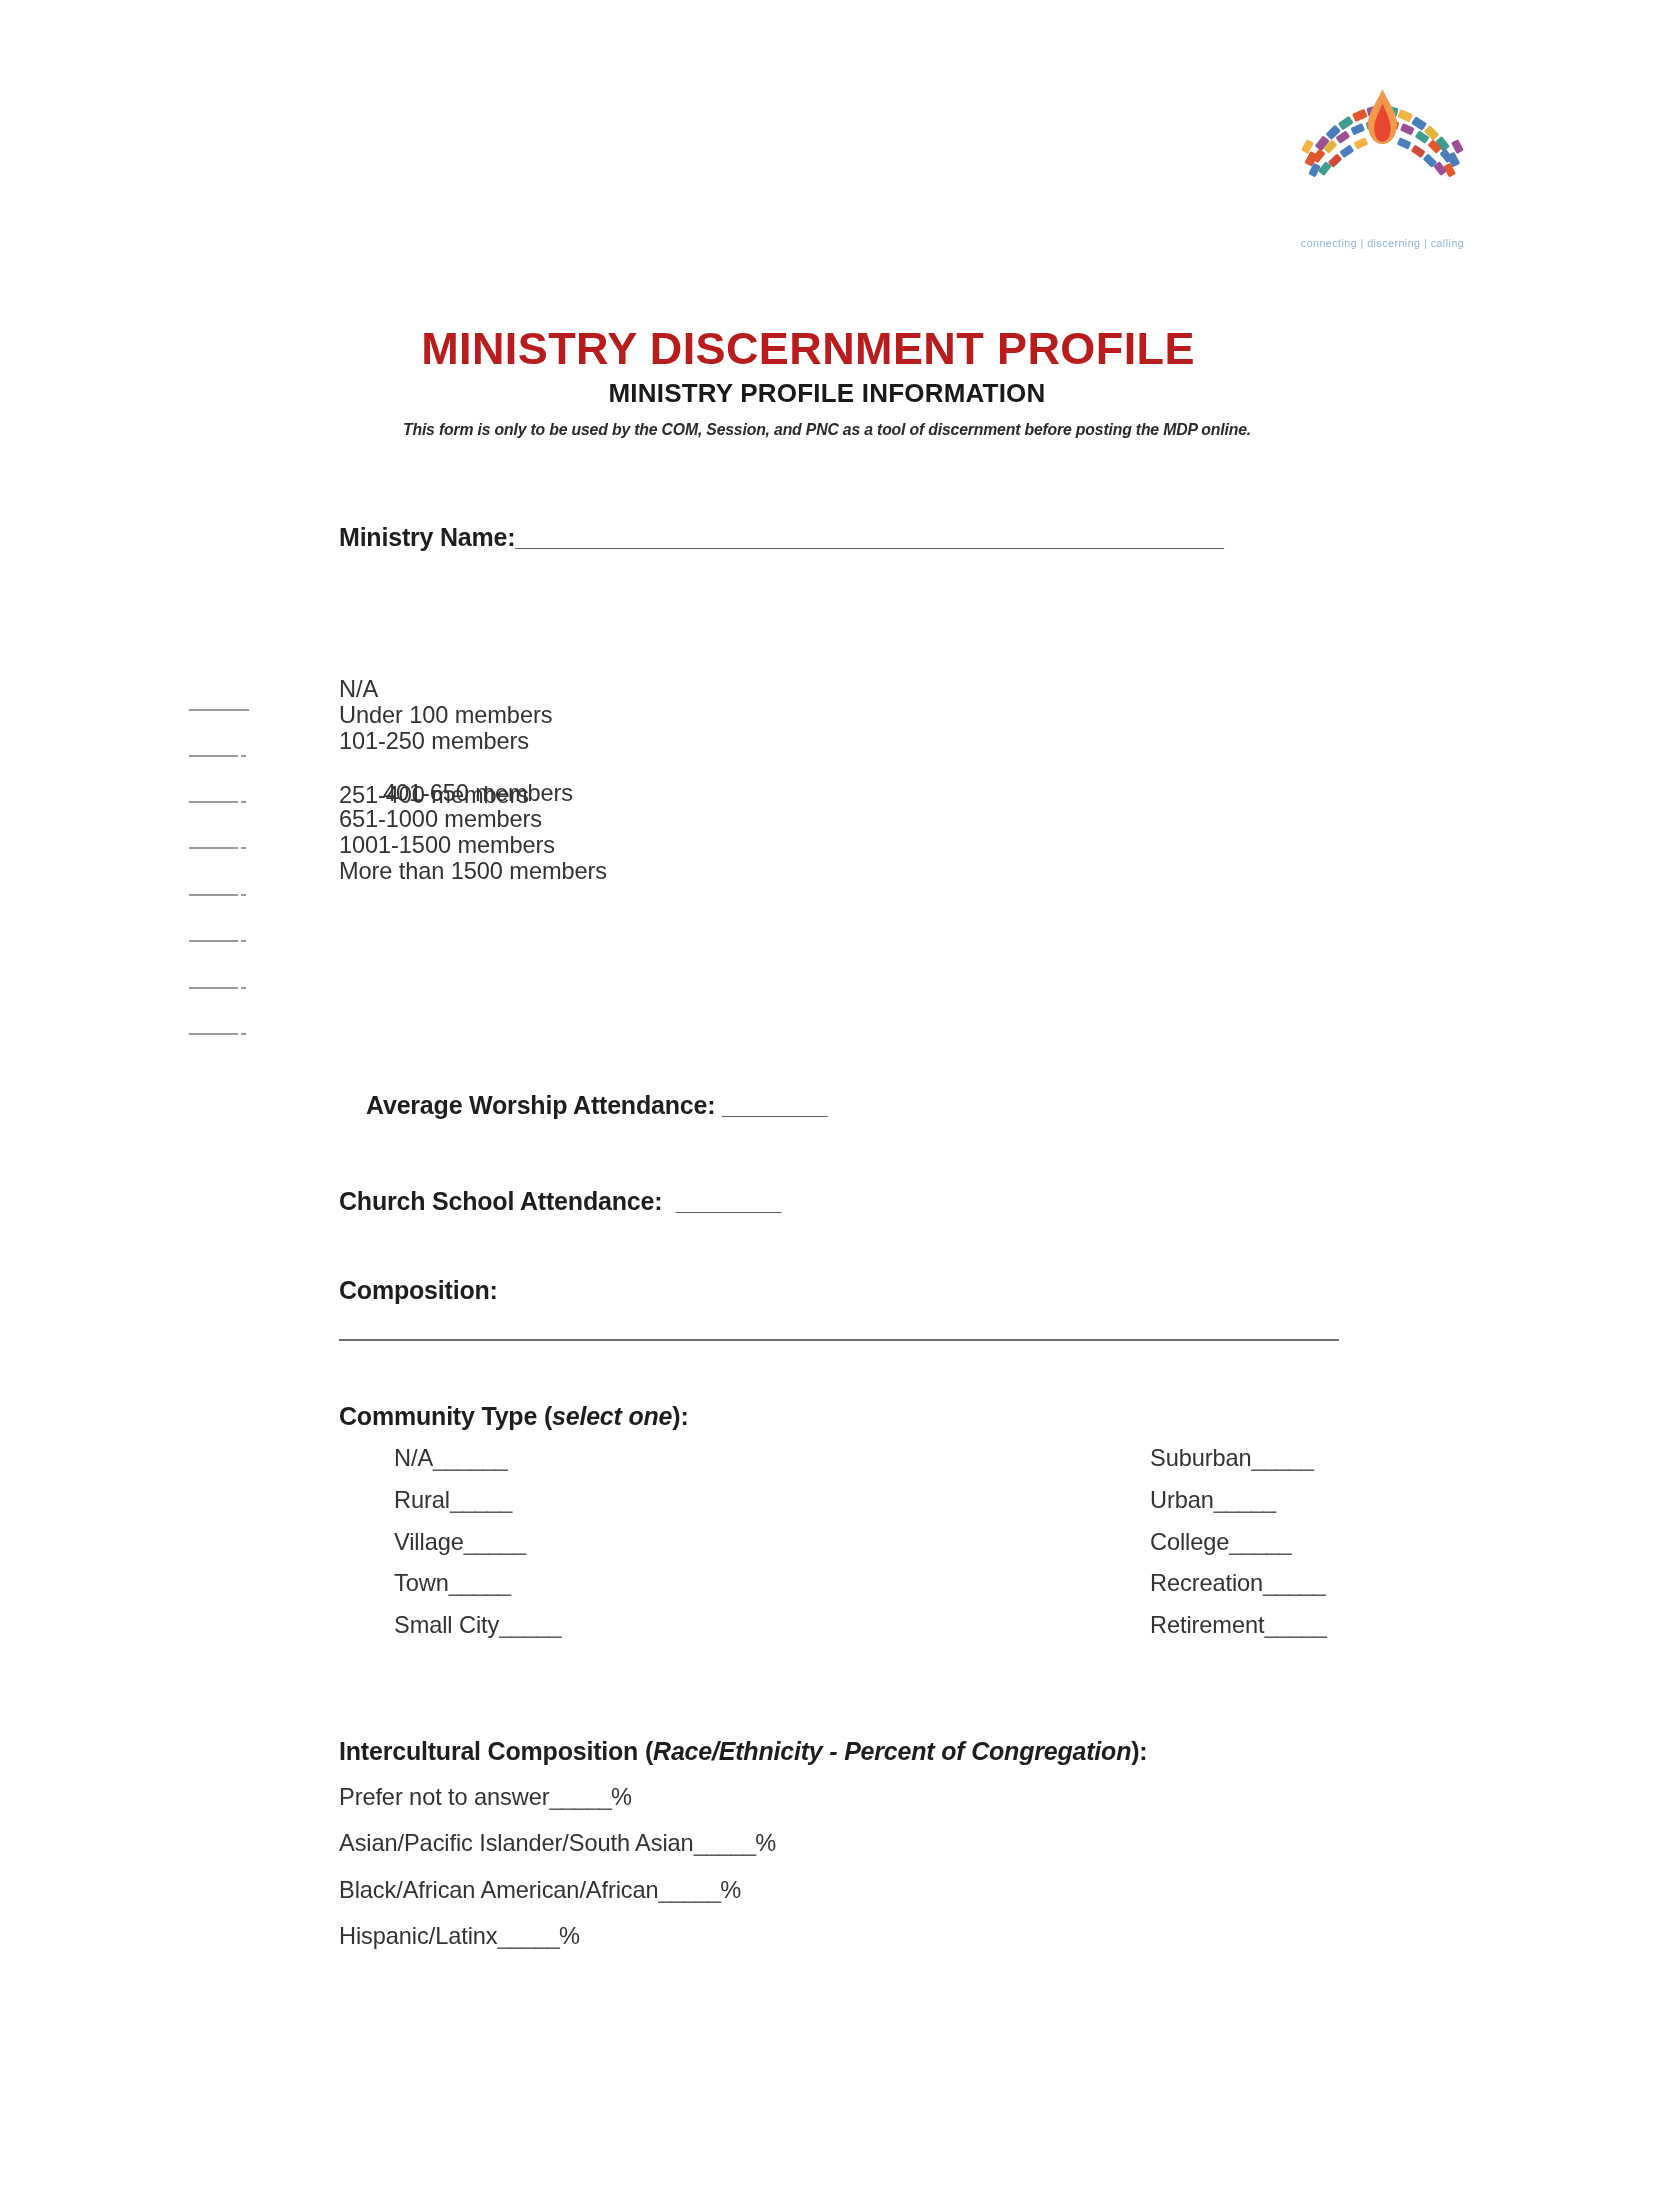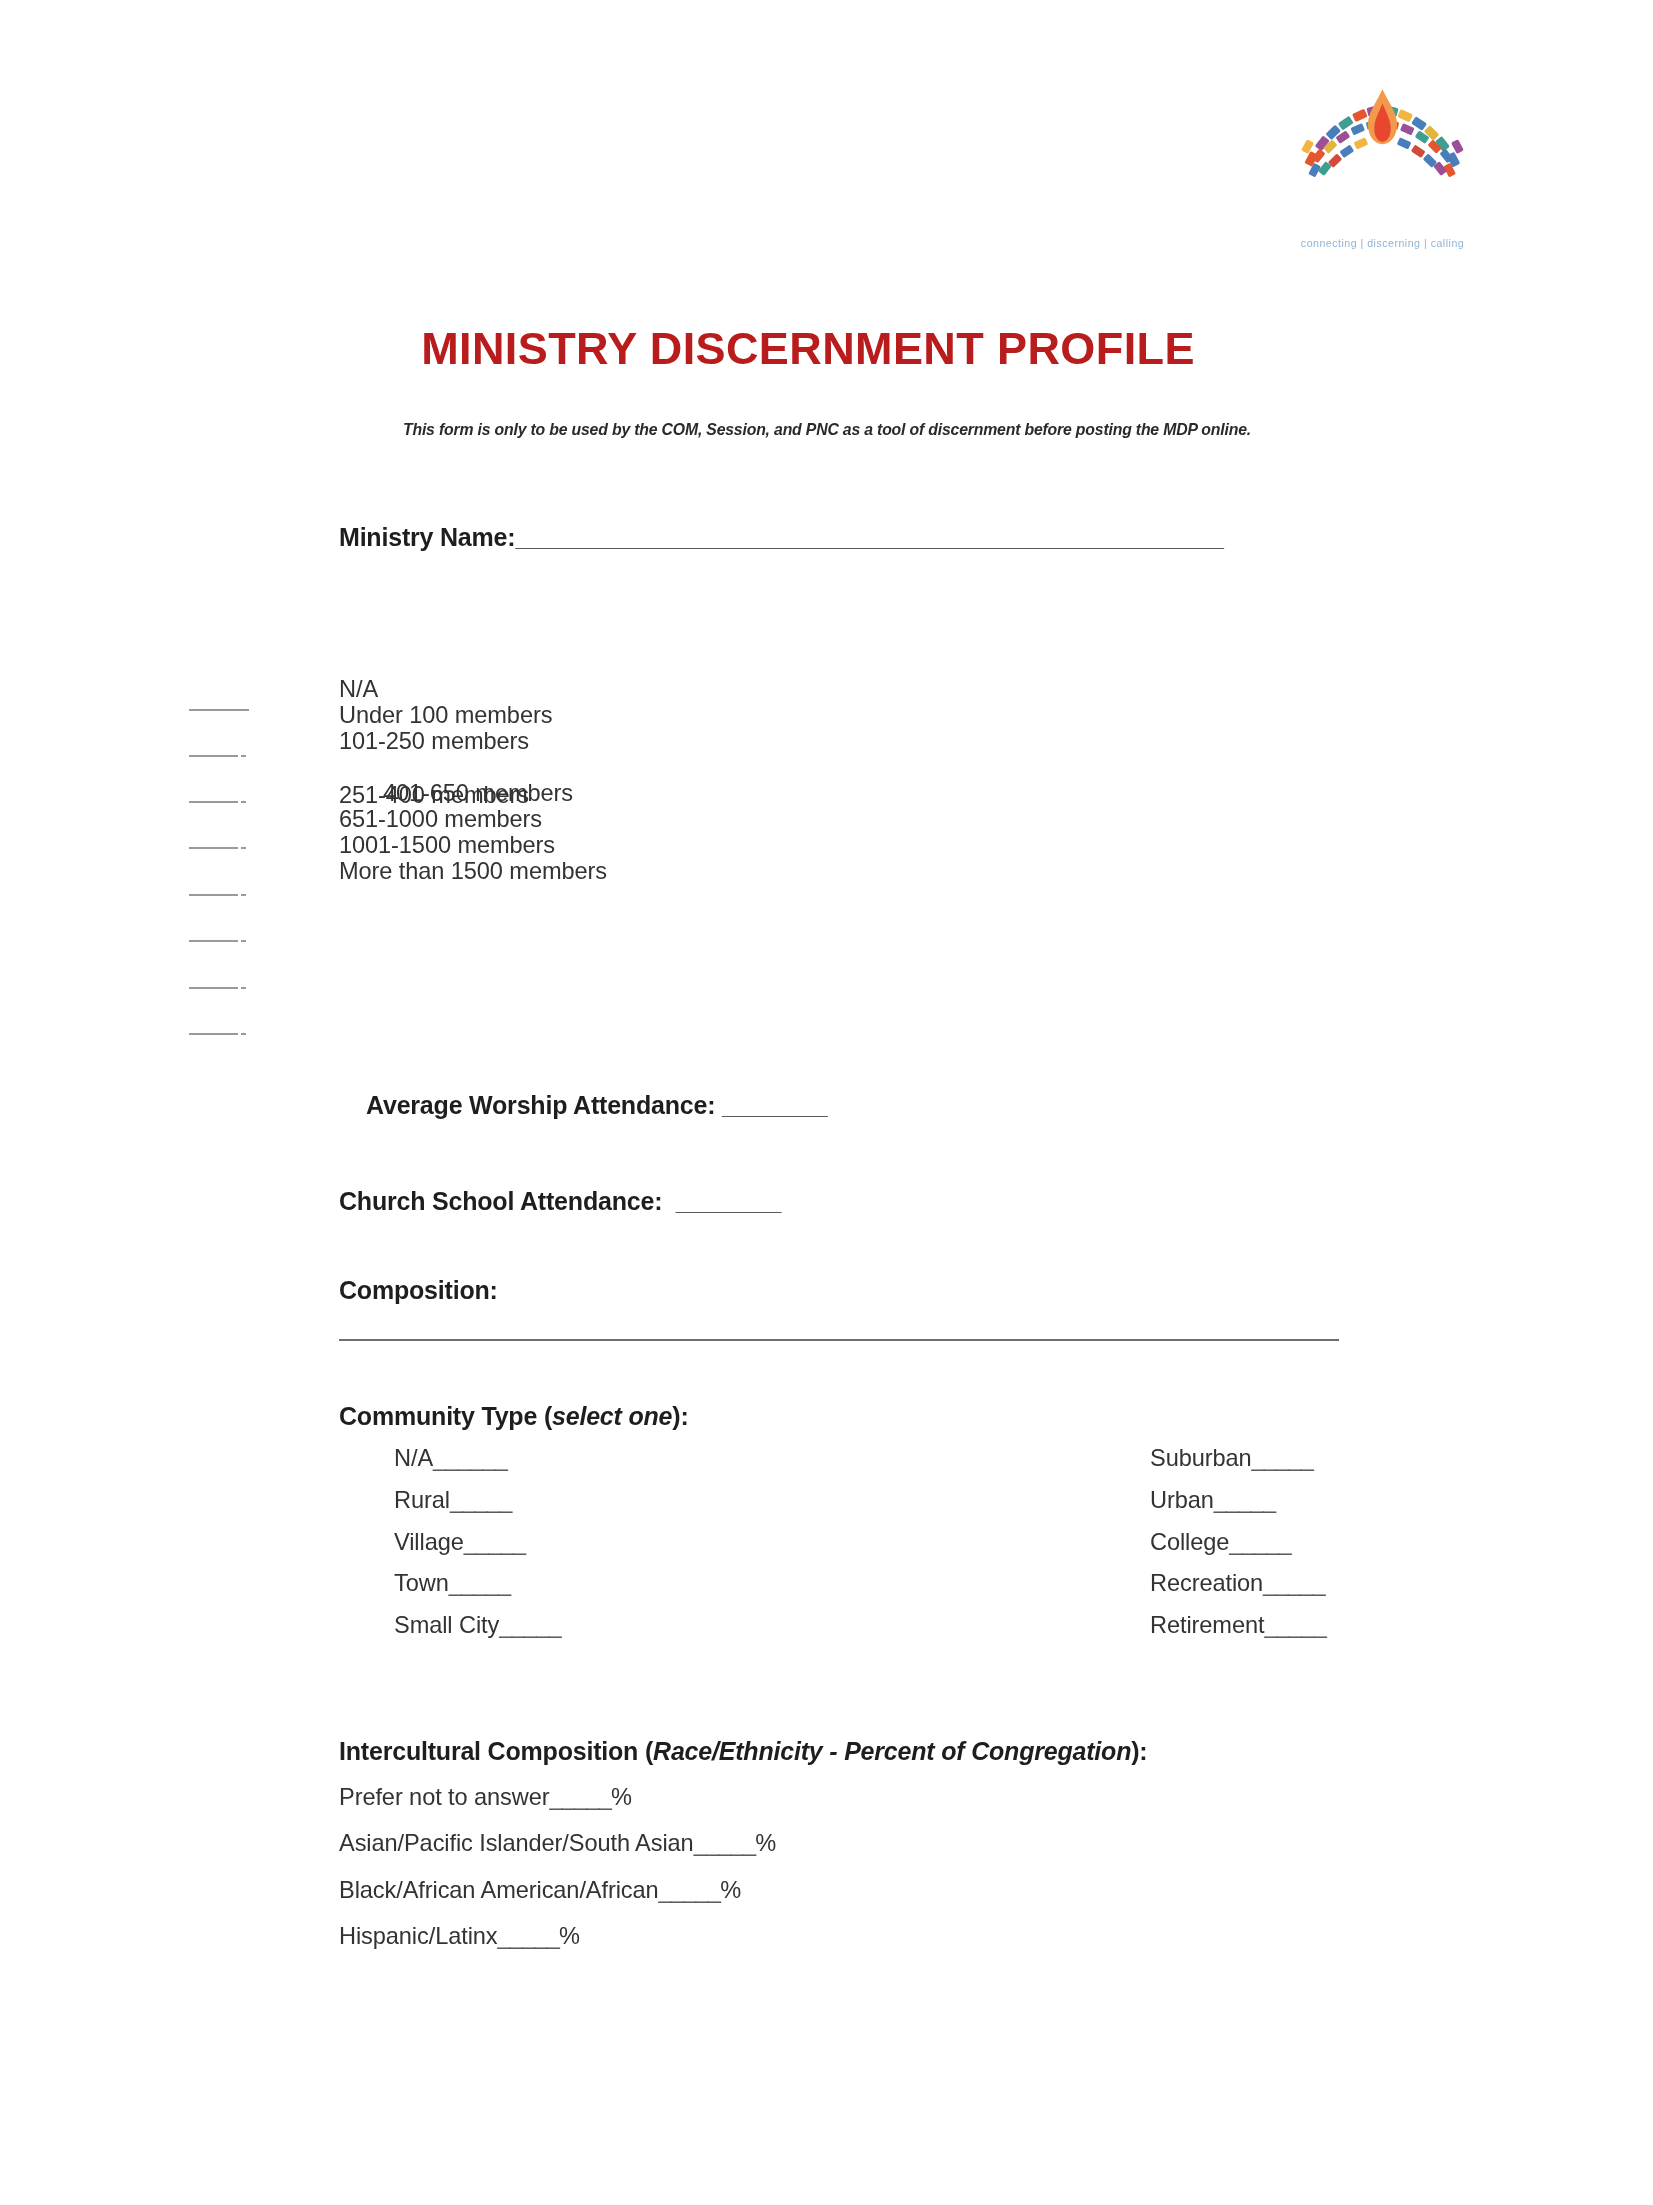--- a/index.html
+++ b/index.html
@@ -213,20 +213,21 @@
         <rect x="132" y="48" width="16" height="10" rx="2" fill="#e4572e" transform="rotate(14 140 53)"></rect>
 
         <path d="M127.5 8 C137 28 146 38 146 53 C146 68 137.5 78 127.5 78 C117.5 78 109 68 109 53 C109 38 118 28 127.5 8 Z" fill="#f3994c"></path>
         <path d="M127.5 26 C133.5 40 138 48 138 58 C138 68 133.5 75 127.5 75 C121.5 75 117 68 117 58 C117 48 121.5 40 127.5 26 Z" fill="#e8472f"></path>
       </g>
     </svg>
     <div class="logo-tagline">connecting  |  discerning  |  calling</div>
   </div>
 
   <div class="title-main">MINISTRY DISCERNMENT PROFILE</div>
+  <div class="title-sub">MINISTRY PROFILE INFORMATION</div>
   <div class="title-note">This form is only to be used by the COM, Session, and PNC as a tool of discernment before posting the MDP online.</div>
 
   <div class="blk h-bold" style="top:523px;">
     <span>Ministry Name:</span><span class="ul">______________________________________________________</span>
   </div>
 
 
   <div class="blk body-line" style="top:676px;">N/A</div>
   <div class="blk body-line" style="top:702px;">Under 100 members</div>
   <div class="blk body-line" style="top:728px;">101-250 members</div>

